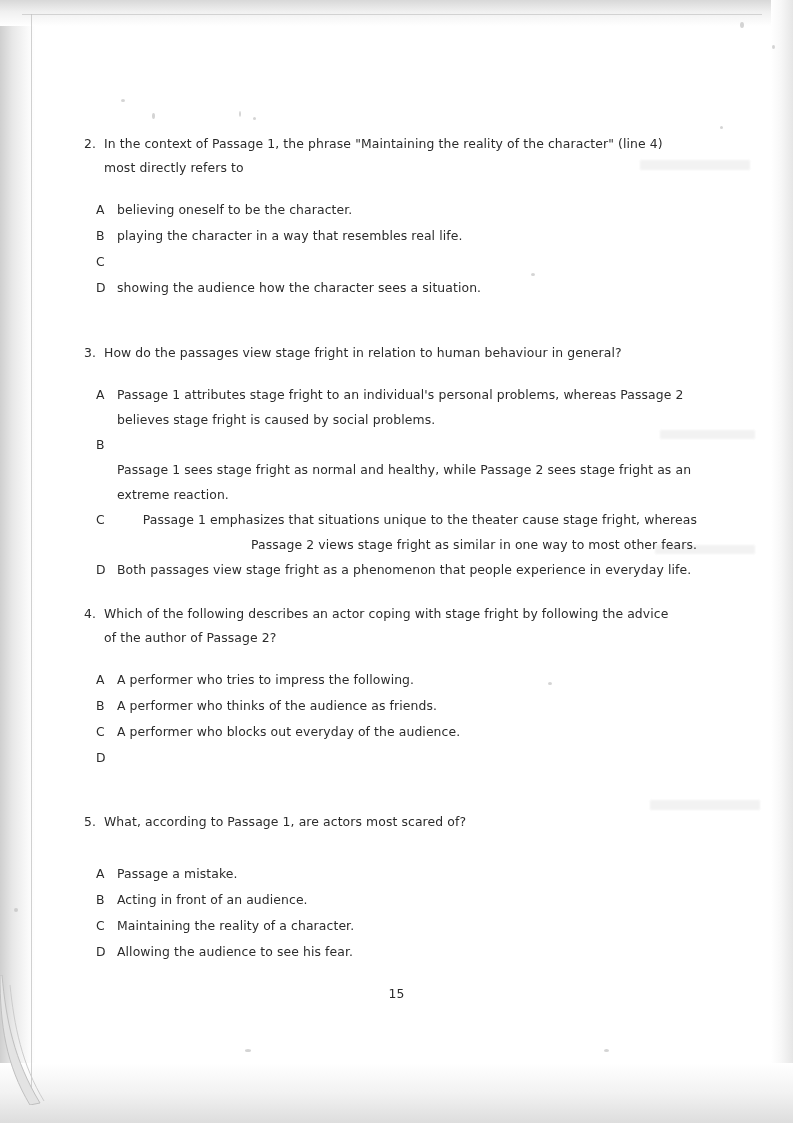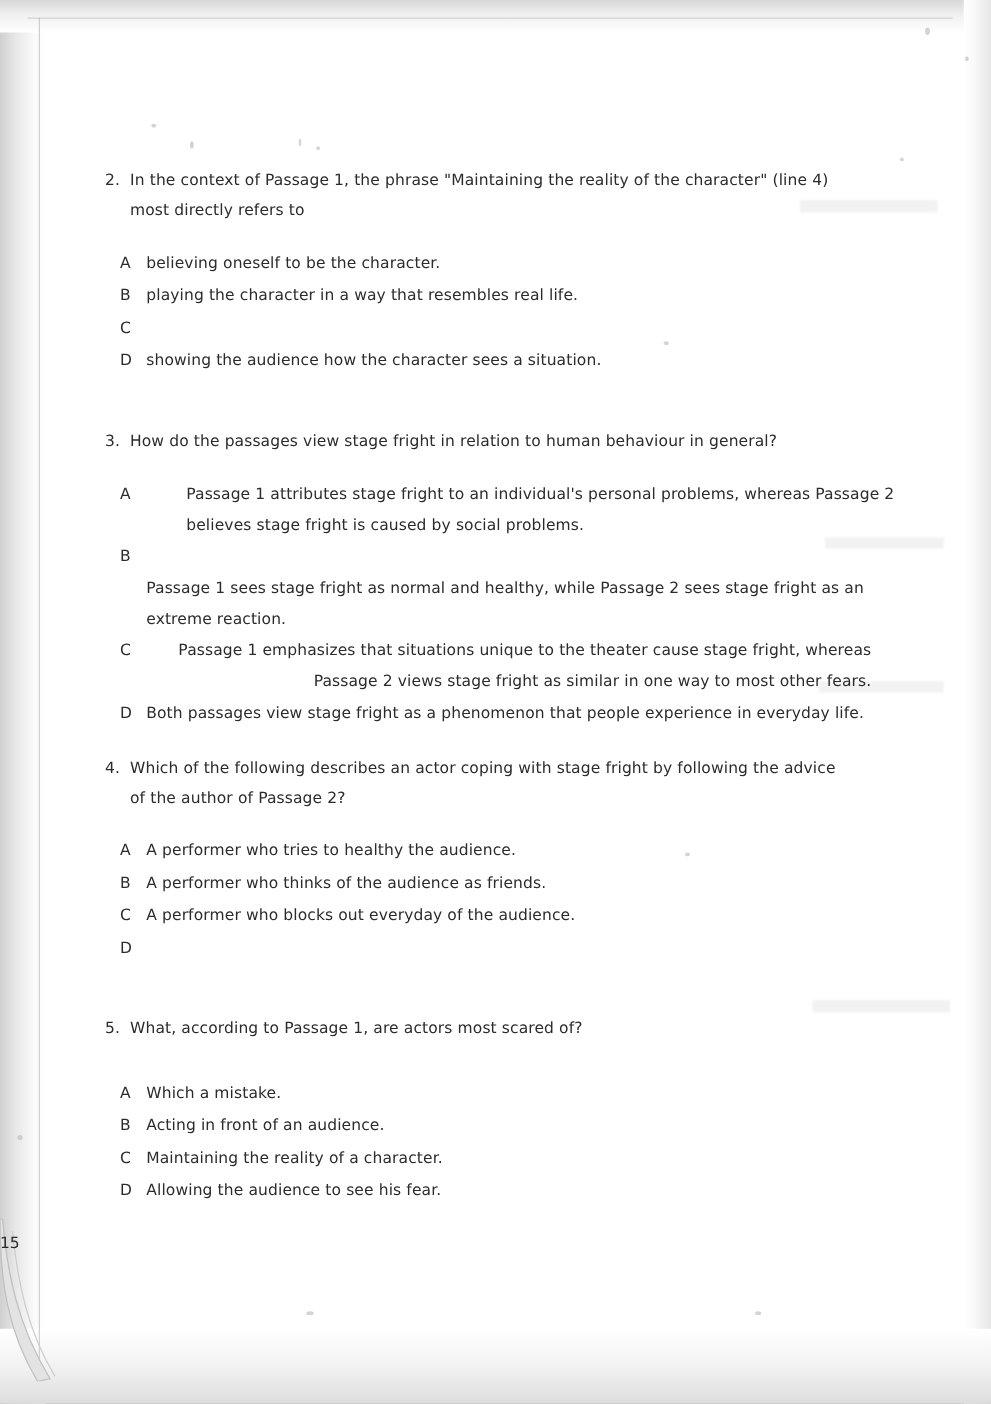--- a/index.html
+++ b/index.html
@@ -124,20 +124,21 @@
     margin-right: 7px;
   }
   .choice .ctext {
     max-width: 585px;
   }
   .choice.wrap .ctext { line-height: 25px; }
 
   .page-number {
     position: absolute;
     width: 793px;
+    text-align: center;
     font-size: 12.4px;
     color: #2b2b2b;
   }
 </style>
 </head>
 <body>
 
 <div class="page">
 
   <div class="paper-shade-left"></div>
@@ -196,21 +197,21 @@
     </div>
 
     <div class="qblock" style="left:70px; top:341px; width:690px;">
       <div class="qhead">
         <div class="qnum">3.</div>
         <div class="qtext" style="max-width:620px;">How do the passages view stage fright in relation to human behaviour in general?</div>
       </div>
       <div class="choices" style="margin-left:26px;">
         <div class="choice wrap">
           <div class="lbl">A</div>
-          <div class="ctext" style="max-width:590px;margin-left:32px;">Passage 1 attributes stage fright to an individual's personal problems, whereas Passage 2 believes stage fright is caused by social problems.</div>
+          <div class="ctext" style="max-width:590px;">Passage 1 attributes stage fright to an individual's personal problems, whereas Passage 2 believes stage fright is caused by social problems.</div>
         </div>
         <div class="choice wrap">
           <div class="lbl">B</div>
           <div class="ctext" style="max-width:590px;margin-top:25px;">Passage 1 sees stage fright as normal and healthy, while Passage 2 sees stage fright as an extreme reaction.</div>
         </div>
         <div class="choice wrap">
           <div class="lbl">C</div>
           <div class="ctext" style="max-width:580px;text-align:right;">Passage 1 emphasizes that situations unique to the theater cause stage fright, whereas Passage 2 views stage fright as similar in one way to most other fears.</div>
         </div>
         <div class="choice wrap">
@@ -221,21 +222,21 @@
     </div>
 
     <div class="qblock" style="left:70px; top:602px; width:670px;">
       <div class="qhead">
         <div class="qnum">4.</div>
         <div class="qtext" style="max-width:580px;">Which of the following describes an actor coping with stage fright by following the advice of the author of Passage 2?</div>
       </div>
       <div class="choices" style="margin-left:26px;">
         <div class="choice">
           <div class="lbl">A</div>
-          <div class="ctext">A performer who tries to healthy the audience.</div>
+          <div class="ctext">A performer who tries to impress the following.</div>
         </div>
         <div class="choice">
           <div class="lbl">B</div>
           <div class="ctext">A performer who thinks of the audience as friends.</div>
         </div>
         <div class="choice">
           <div class="lbl">C</div>
           <div class="ctext">A performer who blocks out everyday of the audience.</div>
         </div>
         <div class="choice">
@@ -245,21 +246,21 @@
     </div>
 
     <div class="qblock" style="left:70px; top:810px; width:660px;">
       <div class="qhead">
         <div class="qnum">5.</div>
         <div class="qtext">What, according to Passage 1, are actors most scared of?</div>
       </div>
       <div class="choices" style="margin-top:27px; margin-left:26px;">
         <div class="choice">
           <div class="lbl">A</div>
-          <div class="ctext">Which a mistake.</div>
+          <div class="ctext">Passage a mistake.</div>
         </div>
         <div class="choice">
           <div class="lbl">B</div>
           <div class="ctext">Acting in front of an audience.</div>
         </div>
         <div class="choice">
           <div class="lbl">C</div>
           <div class="ctext">Maintaining the reality of a character.</div>
         </div>
         <div class="choice">

